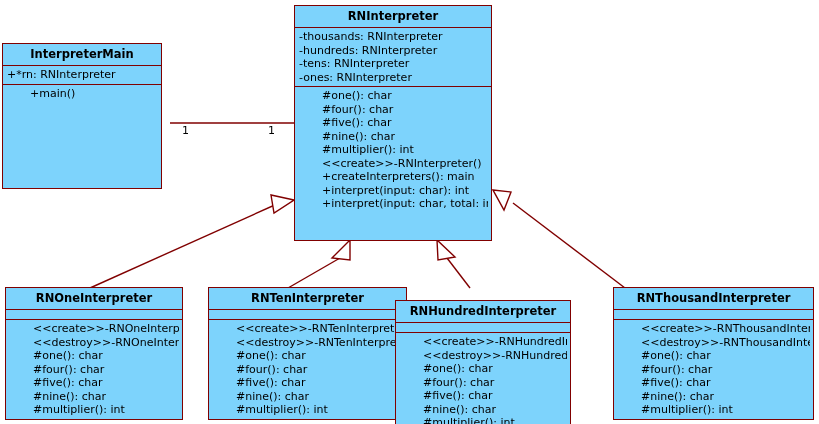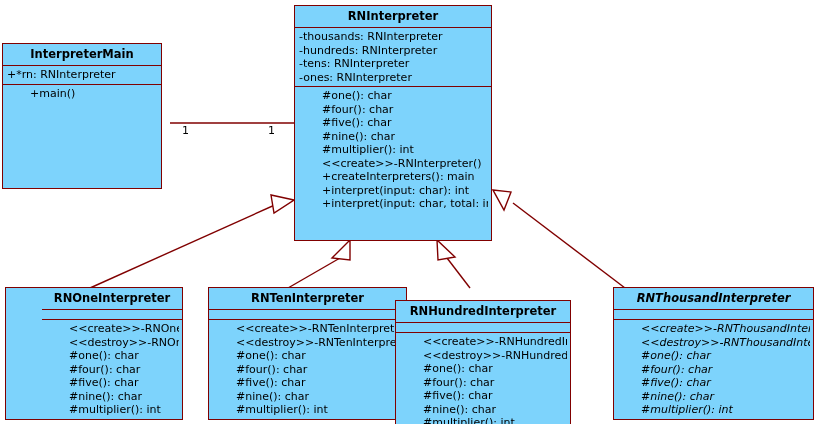--- a/index.html
+++ b/index.html
@@ -124,21 +124,21 @@
       <div class="member">&lt;&lt;create&gt;&gt;-RNInterpreter()</div>
       <div class="member">+createInterpreters(): main</div>
       <div class="member">+interpret(input: char): int</div>
       <div class="member">+interpret(input: char, total: int): void</div>
     </div>
   </div>
 
   <div class="mult-label" style="left:182px; top:124px;">1</div>
   <div class="mult-label" style="left:268px; top:124px;">1</div>
 
-  <div class="uml-class" style="left:5px; top:287px; width:178px; height:133px;padding-left:36px;">
+  <div class="uml-class" style="left:5px; top:287px; width:178px; height:133px;">
     <div class="cls-title">RNOneInterpreter</div>
     <div class="cls-attrs empty"></div>
     <div class="cls-ops">
       <div class="member">&lt;&lt;create&gt;&gt;-RNOneInterpreter()</div>
       <div class="member">&lt;&lt;destroy&gt;&gt;-RNOneInterpreter()</div>
       <div class="member">#one(): char</div>
       <div class="member">#four(): char</div>
       <div class="member">#five(): char</div>
       <div class="member">#nine(): char</div>
       <div class="member">#multiplier(): int</div>
@@ -166,21 +166,21 @@
       <div class="member">&lt;&lt;create&gt;&gt;-RNHundredInterpreter()</div>
       <div class="member">&lt;&lt;destroy&gt;&gt;-RNHundredInterpreter()</div>
       <div class="member">#one(): char</div>
       <div class="member">#four(): char</div>
       <div class="member">#five(): char</div>
       <div class="member">#nine(): char</div>
       <div class="member">#multiplier(): int</div>
     </div>
   </div>
 
-  <div class="uml-class" style="left:613px; top:287px; width:201px; height:133px;font-style:italic;">
+  <div class="uml-class" style="left:613px; top:287px; width:201px; height:133px;">
     <div class="cls-title">RNThousandInterpreter</div>
     <div class="cls-attrs empty"></div>
     <div class="cls-ops">
       <div class="member">&lt;&lt;create&gt;&gt;-RNThousandInterpreter()</div>
       <div class="member">&lt;&lt;destroy&gt;&gt;-RNThousandInterpreter()</div>
       <div class="member">#one(): char</div>
       <div class="member">#four(): char</div>
       <div class="member">#five(): char</div>
       <div class="member">#nine(): char</div>
       <div class="member">#multiplier(): int</div>

